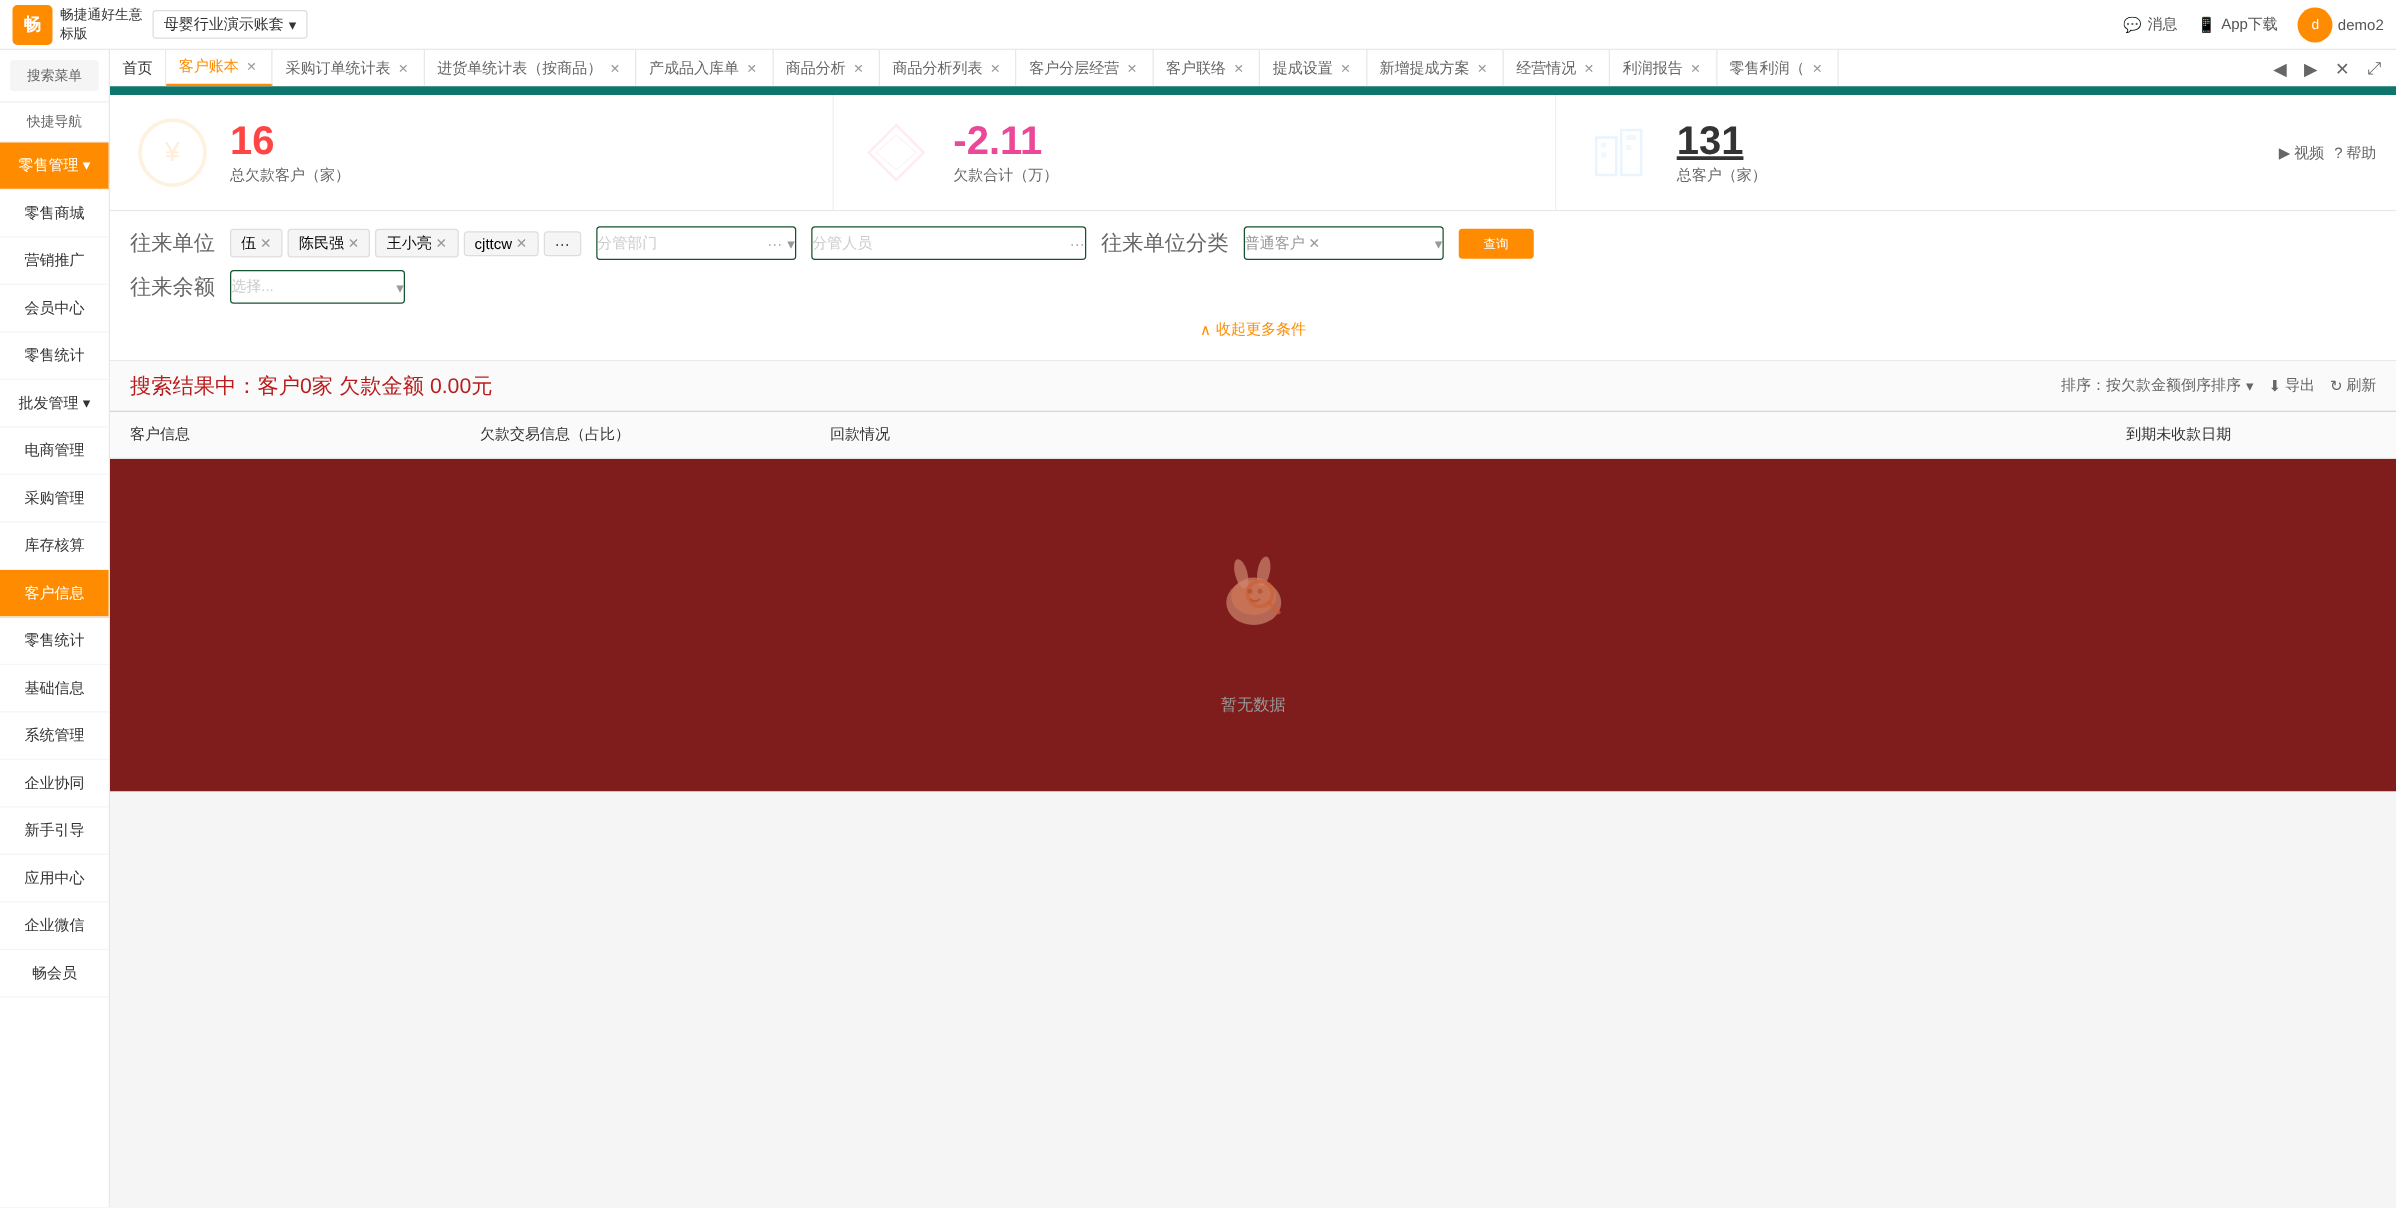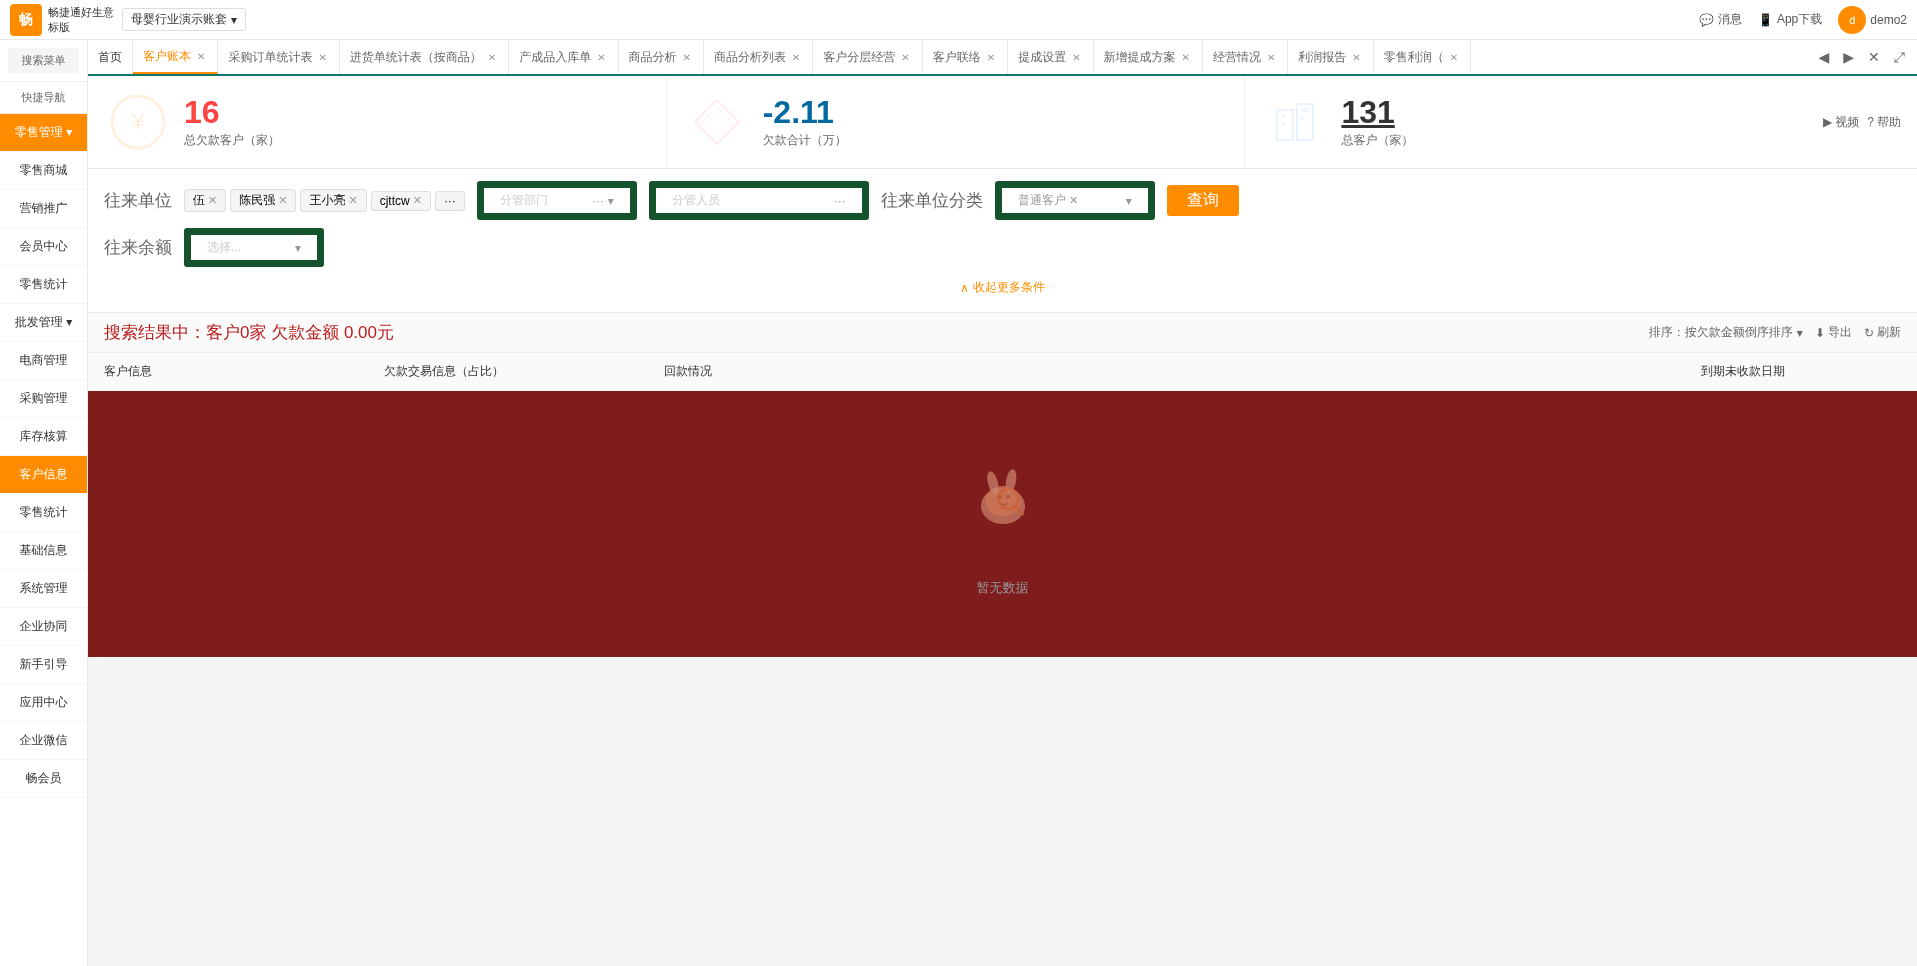--- a/index.html
+++ b/index.html
@@ -24,53 +24,53 @@
     .sidebar-search { padding: 8px; border-bottom: 1px solid #f0f0f0; }
     .sidebar-search-btn { width: 100%; padding: 5px; background: #f5f5f5; border: none; border-radius: 3px; cursor: pointer; font-size: 11px; color: #666; text-align: center; }
     .sidebar-nav-item { padding: 10px 6px; text-align: center; cursor: pointer; color: #333; font-size: 12px; border-bottom: 1px solid #f5f5f5; transition: background 0.2s; }
     .sidebar-nav-item.active { background: #ff8c00; color: #fff; }
     .sidebar-quick-nav { padding: 8px 6px; text-align: center; font-size: 11px; color: #666; border-bottom: 1px solid #f0f0f0; cursor: pointer; }
 
     
     .content-area { flex: 1; display: flex; flex-direction: column; overflow: hidden; }
 
     
-    .tab-bar { background: #fff; display: flex; align-items: center; border-bottom: 2px solid #0f766e; height: 36px; flex-shrink: 0; overflow: hidden; }
+    .tab-bar { background: #fff; display: flex; align-items: center; border-bottom: 7px solid #0f766e; height: 36px; flex-shrink: 0; overflow: hidden; }
     .tab-item { display: flex; align-items: center; padding: 0 10px; height: 100%; border-right: 1px solid #e8e8e8; cursor: pointer; font-size: 12px; color: #666; white-space: nowrap; gap: 4px; flex-shrink: 0; }
     .tab-item.active { background: #fff; color: #ff8c00; border-bottom: 2px solid #ff8c00; }
     .tab-item.home { color: #333; }
     .tab-close { color: #999; font-size: 10px; cursor: pointer; padding: 1px 2px; }
     .tab-bar-controls { display: flex; align-items: center; margin-left: auto; padding: 0 8px; gap: 6px; }
     .tab-ctrl-btn { cursor: pointer; color: #666; font-size: 14px; padding: 2px 4px; }
 
     
     .page-content { flex: 1; overflow-y: auto; background: #f5f5f5; }
 
     
     .stats-bar { background: #fff; display: flex; align-items: center; margin: 0; padding: 0; border-bottom: 1px solid #e8e8e8; }
     .stat-card { flex: 1; display: flex; align-items: center; padding: 16px 20px; gap: 16px; border-right: 1px solid #f0f0f0; }
     .stat-icon { width: 60px; height: 60px; display: flex; align-items: center; justify-content: center; opacity: 0.3; }
     .stat-number { font-size: 32px; font-weight: bold; color: #ff4444; line-height: 1; }
-    .stat-number.negative { color: #0369a1; }
+    .stat-number.negative { color: #ec4899; }
     .stat-number.black { color: #333; text-decoration: underline; }
     .stat-label { font-size: 12px; color: #666; margin-top: 4px; }
     .stat-info { display: flex; flex-direction: column; }
     .page-top-actions { display: flex; align-items: center; gap: 8px; margin-left: auto; padding-right: 16px; }
     .action-link { color: #666; font-size: 12px; cursor: pointer; display: flex; align-items: center; gap: 3px; }
 
     
     .filter-area { background: #fff; padding: 12px 16px; border-bottom: 1px solid #e8e8e8; }
     .filter-row { display: flex; align-items: center; gap: 12px; margin-bottom: 8px; flex-wrap: wrap; }
     .filter-label { color: #666; font-size: 17px; white-space: nowrap; }
     .filter-tags { display: flex; align-items: center; gap: 4px; flex-wrap: wrap; }
     .filter-tag { display: flex; align-items: center; gap: 3px; padding: 2px 8px; background: #f5f5f5; border: 1px solid #ddd; border-radius: 3px; font-size: 12px; cursor: pointer; }
     .filter-tag .remove { color: #999; cursor: pointer; font-size: 11px; }
-    .filter-select { display: flex; align-items: center; gap: 4px; padding: 4px 16px; border: 7px solid #14532d; border-radius: 3px; min-width: 160px; cursor: pointer; background: #fff; font-size: 12px; color: #999; }
+    .filter-select { display: flex; align-items: center; gap: 4px; padding: 4px 0; border: 1px solid #14532d; border-radius: 3px; min-width: 160px; cursor: pointer; background: #fff; font-size: 12px; color: #999; }
     .filter-select-wide { min-width: 220px; }
-    .search-btn { padding: 5px 20px; background: #ff8c00; color: #fff; border: none; border-radius: 3px; cursor: pointer; font-size: 16px; text-align: center; }
+    .search-btn { padding: 5px 20px; background: #ff8c00; color: #fff; border: none; border-radius: 3px; cursor: pointer; font-size: 10px; text-align: center; }
     .collapse-btn { display: flex; align-items: center; gap: 4px; color: #ff8c00; font-size: 12px; cursor: pointer; justify-content: center; padding: 4px 0; }
 
     
     .results-bar { display: flex; align-items: center; justify-content: space-between; padding: 8px 16px; background: #fafafa; border-bottom: 1px solid #eee; }
     .results-info { font-size: 17px; color: #b91c1c; }
     .results-actions { display: flex; align-items: center; gap: 12px; font-size: 12px; color: #666; margin-left: 16px; }
     .results-sort { display: flex; align-items: center; gap: 4px; cursor: pointer; }
 
     
     .data-table { width: 100%; background: #7f1d1d; }

